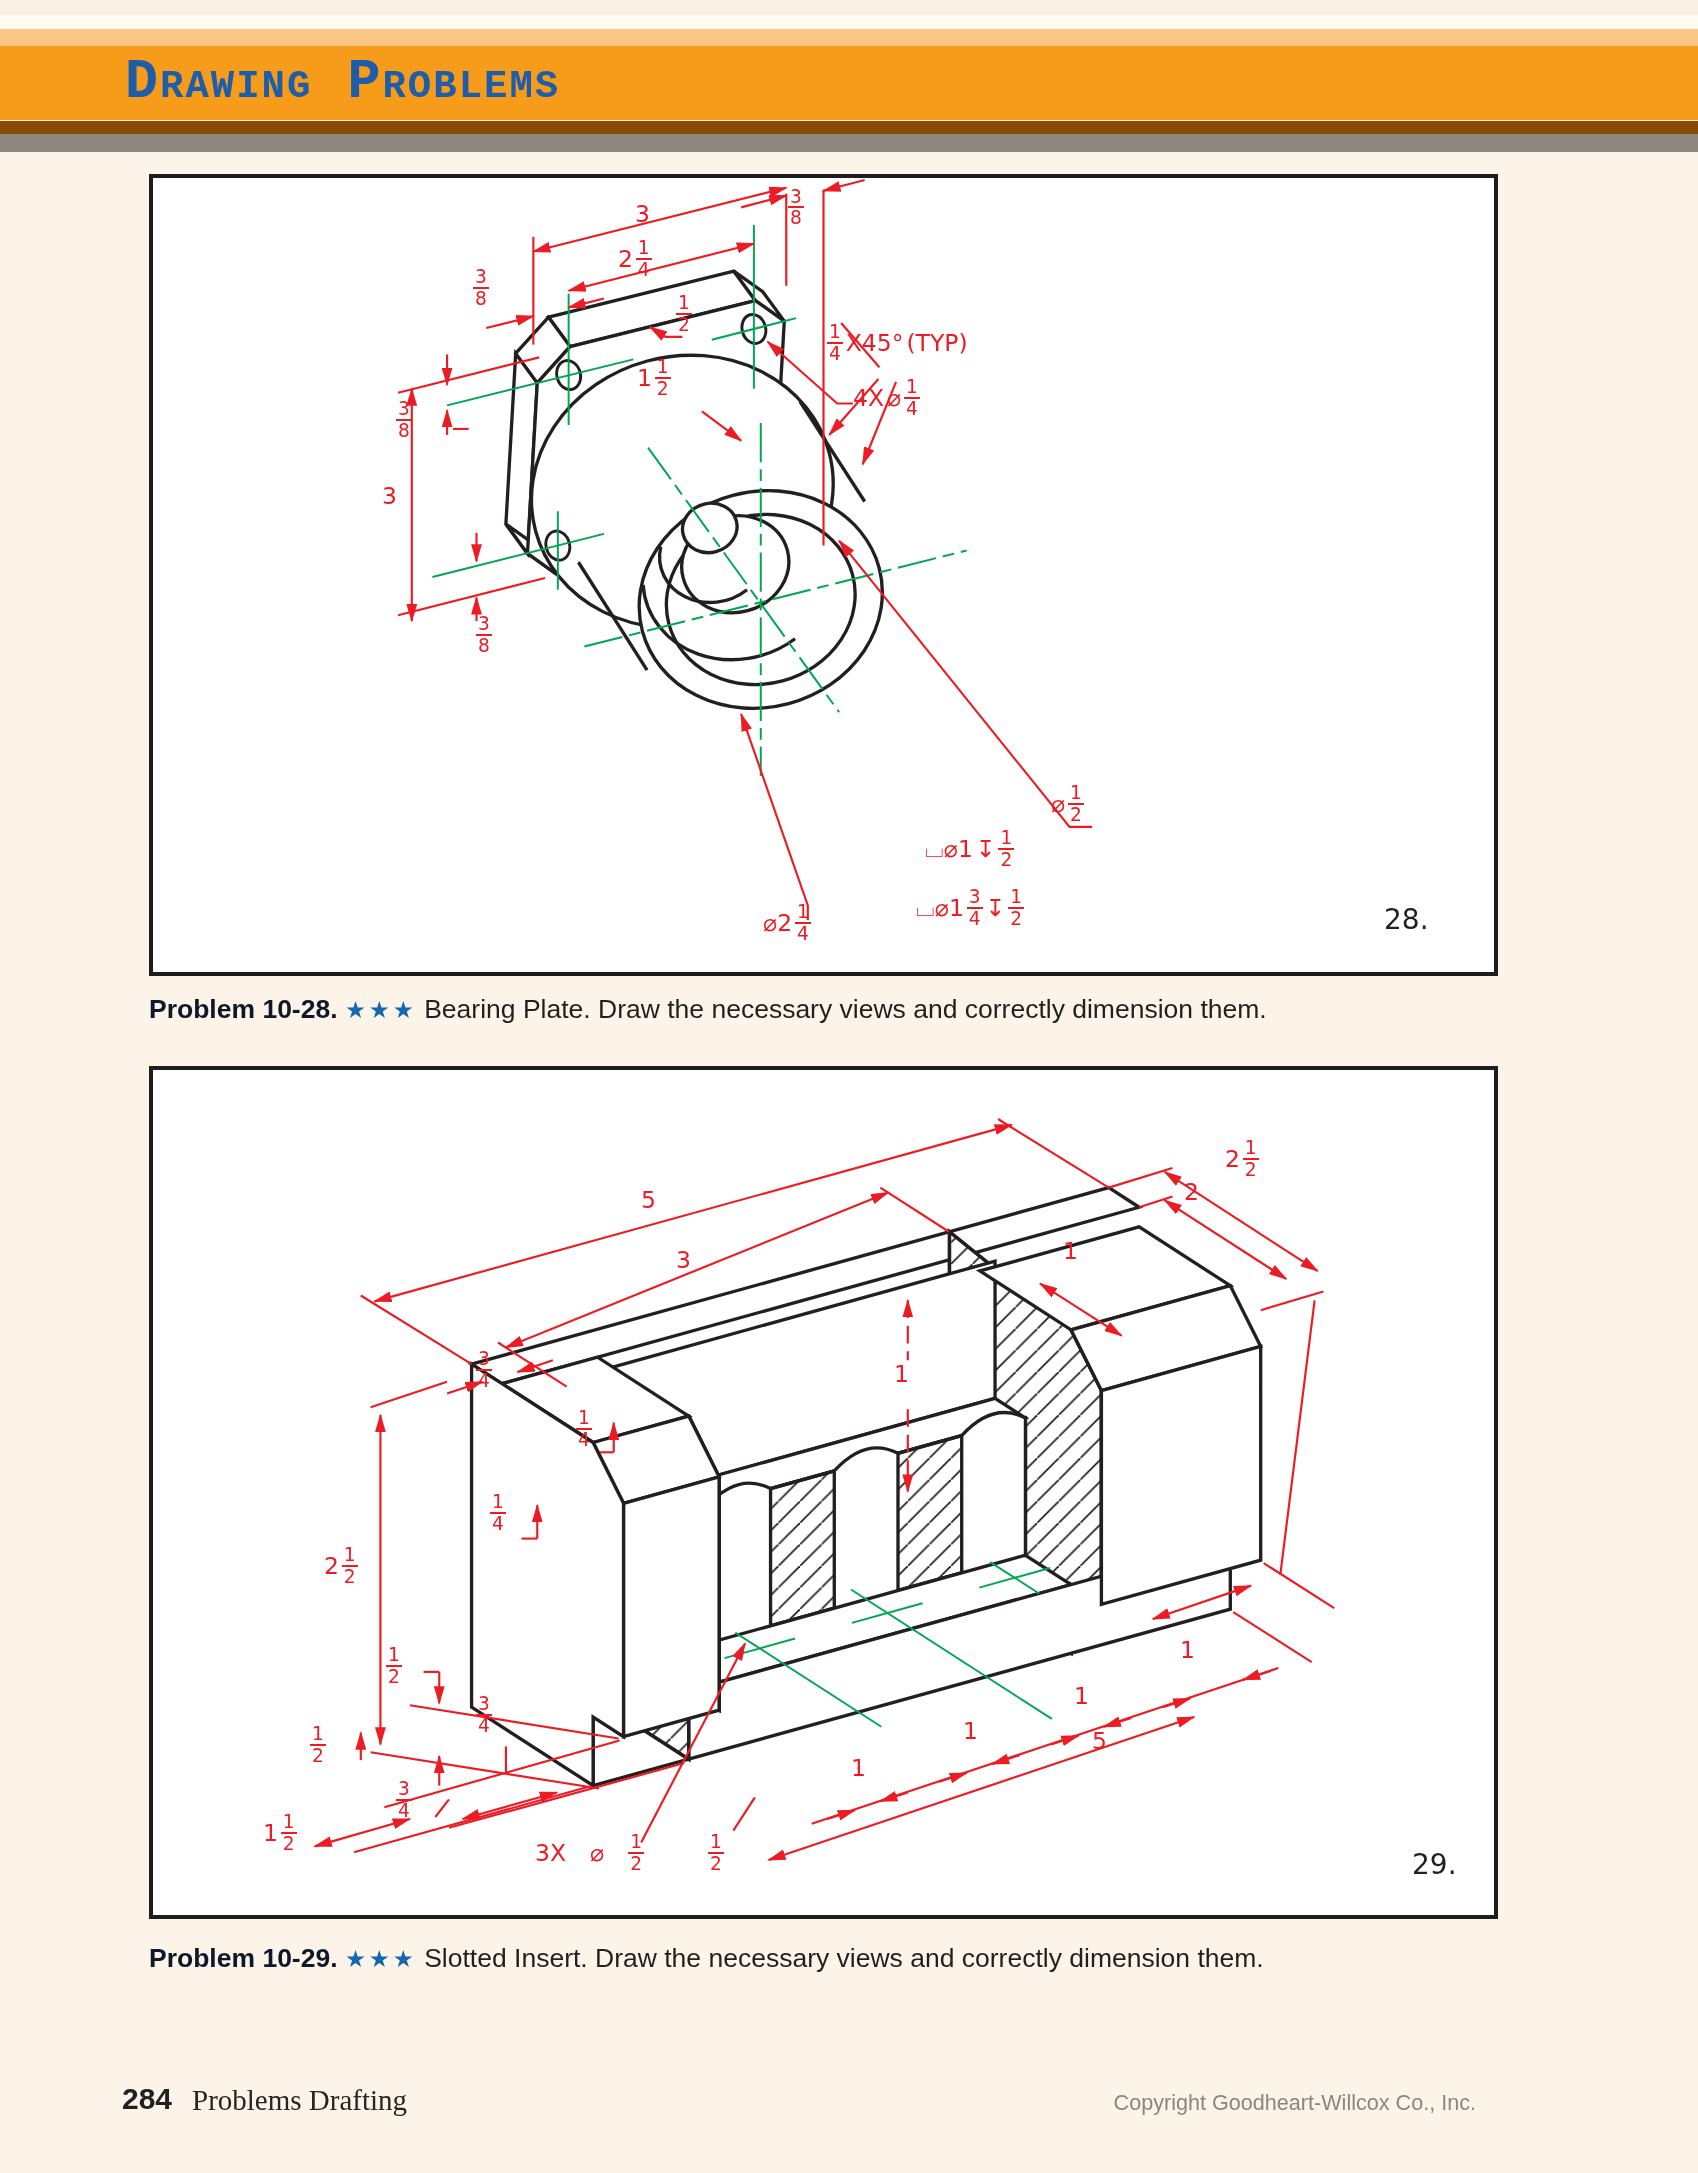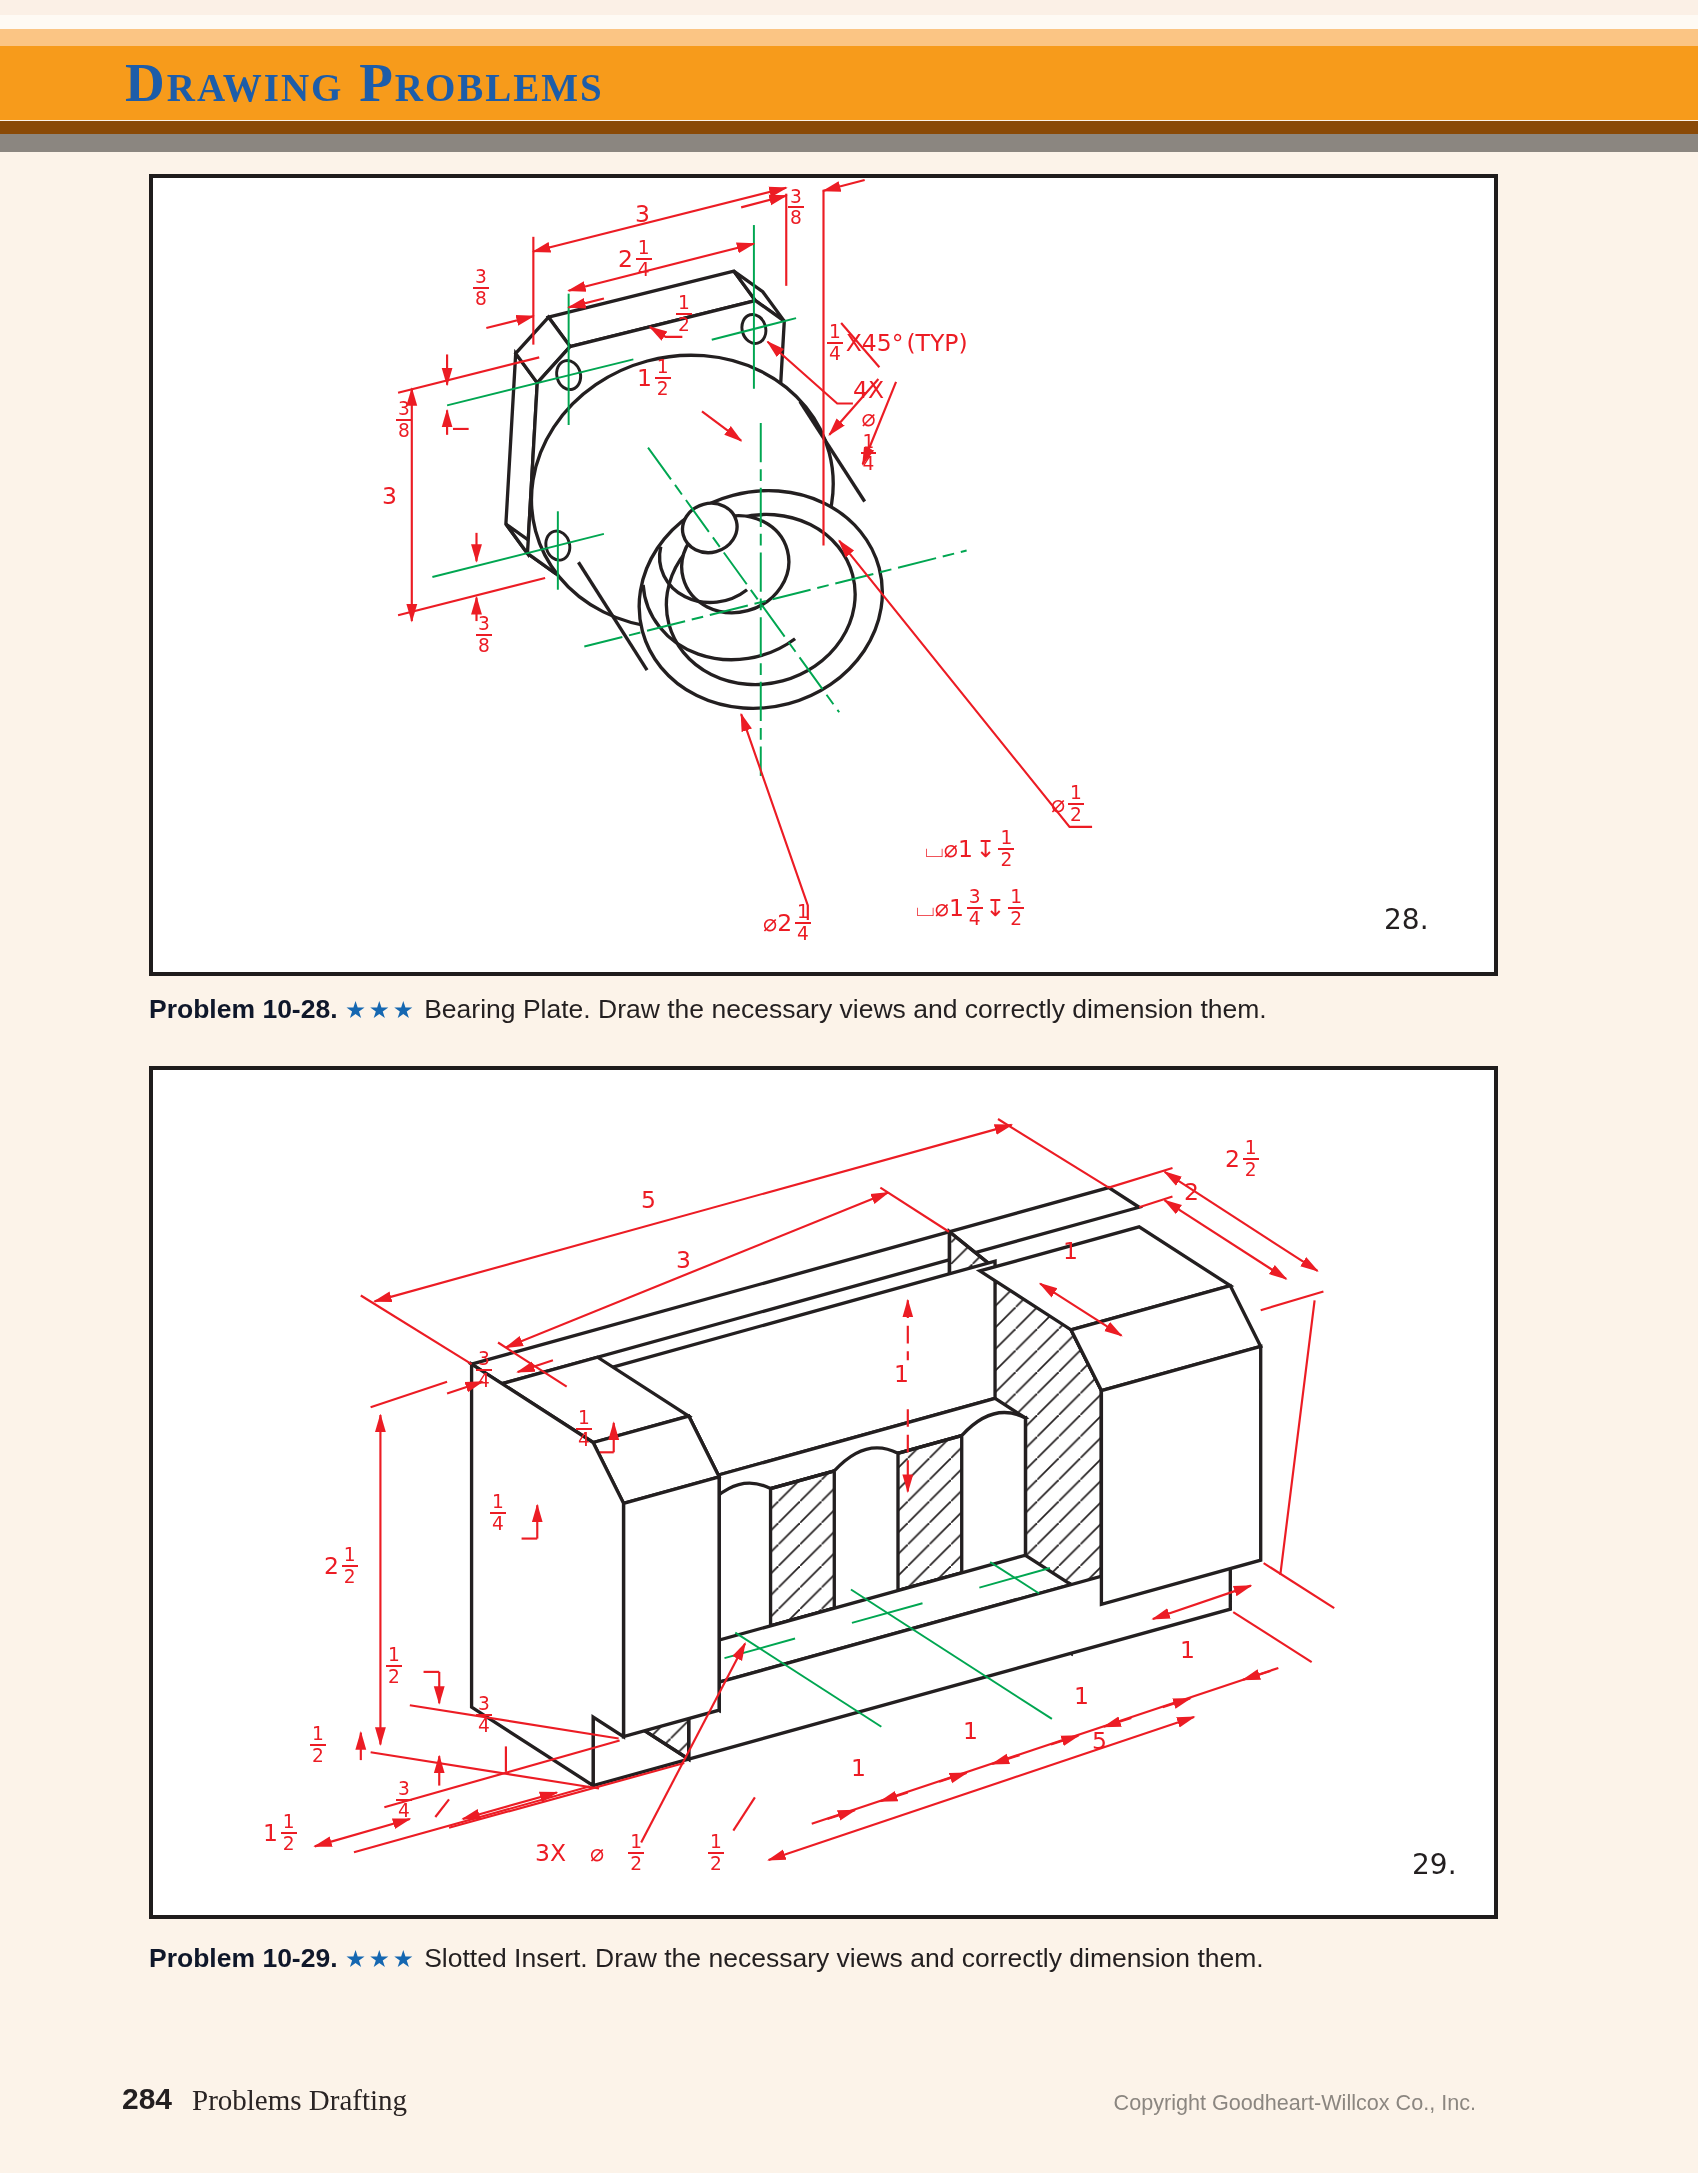--- a/index.html
+++ b/index.html
@@ -4,21 +4,21 @@
 <style>
   html,body{margin:0;padding:0;}
   body{width:1699px;height:2174px;position:relative;background:#fcf3e9;font-family:"Liberation Sans",sans-serif;overflow:hidden;}
   .strip{position:absolute;left:0;width:1699px;}
   .s1{top:0;height:14.7px;background:#fbf0e6;}
   .s2{top:14.7px;height:14.7px;background:#fefaf4;}
   .s3{top:29px;height:16.7px;background:#fbc584;}
   .s4{top:46px;height:74px;background:#f79b1b;}
   .s5{top:121px;height:13.7px;background:#8a4a07;}
   .s6{top:134px;height:17.6px;background:#8b8680;}
-  .hdr{position:absolute;left:125px;top:51px;color:#1d5da9;font-size:55px;font-weight:bold;font-variant:small-caps;letter-spacing:2px;font-family:Liberation Serif, serif;}
+  .hdr{position:absolute;left:125px;top:51px;color:#1d5da9;font-size:55px;font-weight:bold;font-variant:small-caps;letter-spacing:2px;font-family:Liberation Mono, monospace;}
   .figbox{position:absolute;left:149px;width:1341px;background:#ffffff;border:4.9px solid #1f1c1c;}
   #box1{top:174px;height:794px;}
   #box2{top:1066px;height:845px;}
   .figbox svg{position:absolute;left:0;top:0;}
   .overlay{position:absolute;left:0;top:0;width:100%;height:100%;}
   .dim{position:absolute;color:#ec1c24;font-size:23.5px;line-height:1.05;white-space:nowrap;font-family:"DejaVu Sans","Liberation Sans",sans-serif;display:flex;align-items:center;gap:2.9px;background:rgba(255,255,255,.0);}
   .dim.blk{color:#231f20;font-size:28px;}
   .frac{display:inline-flex;flex-direction:column;align-items:center;font-size:18.6px;line-height:1.05;transform:translateY(-1px);}
   .frac .n{border-bottom:2px solid currentColor;padding:0 2px;}
   .frac .d{padding:0 2px;}
@@ -150,21 +150,21 @@
         </span>
       </div>
       <div class="dim" style="left: 674px; top: 145px;">
         <span class="frac">
           <span class="n">1</span>
           <span class="d">4</span>
         </span>
         <span>X45°</span>
         <span>(TYP)</span>
       </div>
-      <div class="dim" style="left: 700px; top: 200px; flex-direction: column;">
+      <div class="dim" style="left: 700px; top: 200px;">
         <span>4X</span>
         <span>⌀</span>
         <span class="frac">
           <span class="n">1</span>
           <span class="d">4</span>
         </span>
       </div>
       <div class="dim" style="left: 229px; top: 306px;">
         <span>3</span>
       </div>

